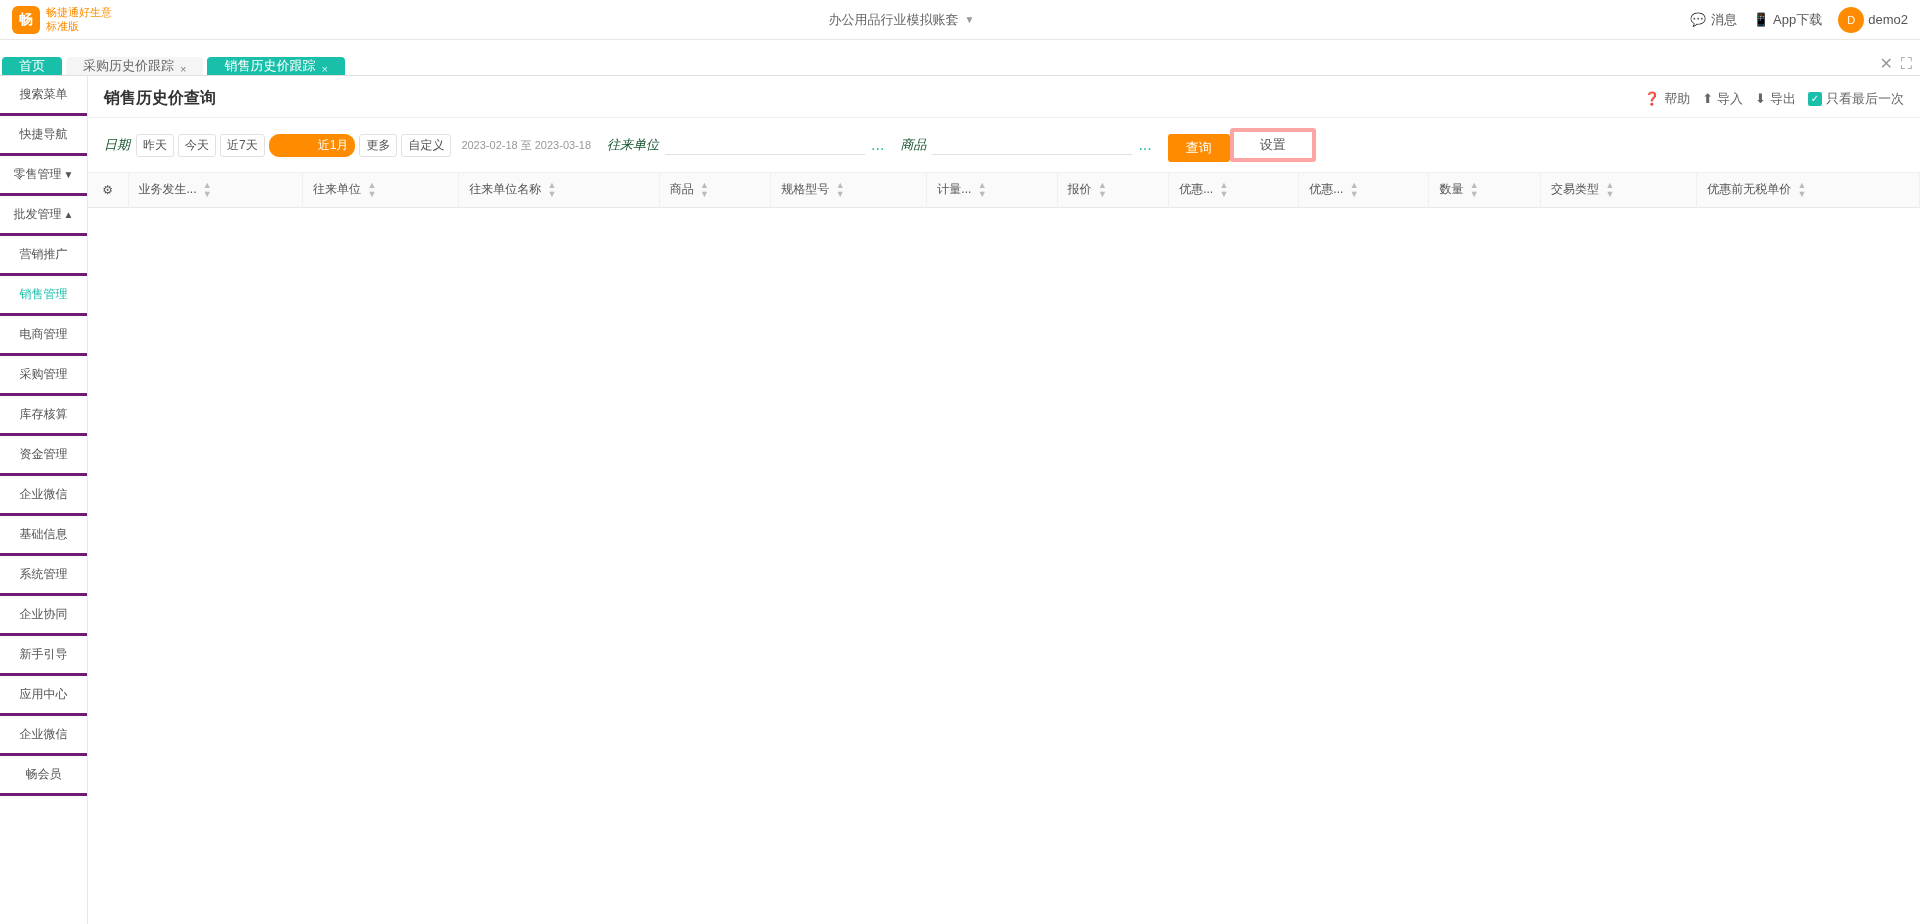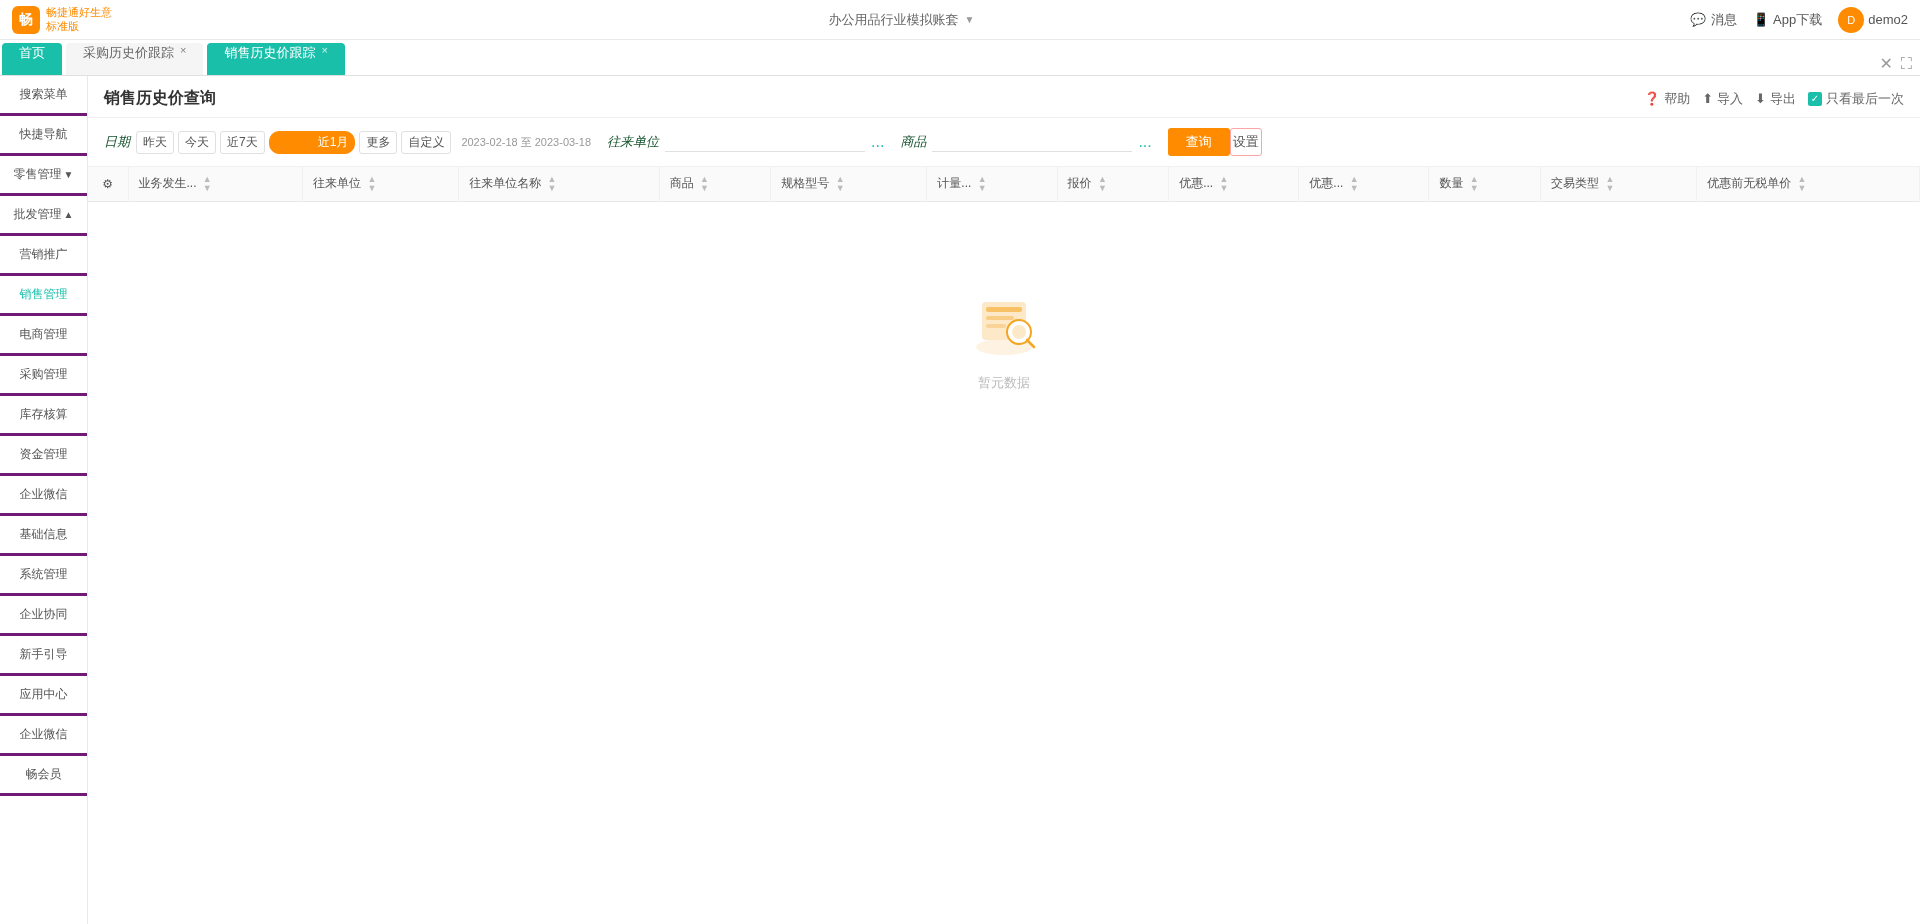--- a/index.html
+++ b/index.html
@@ -12,21 +12,21 @@
     .logo-icon { width: 28px; height: 28px; background: #ff8c00; border-radius: 6px; display: flex; align-items: center; justify-content: center; color: white; font-size: 14px; font-weight: bold; }
     .logo-text { font-size: 11px; color: #ff8c00; line-height: 1.2; }
     .top-bar-center { display: flex; align-items: center; gap: 6px; color: #666; font-size: 13px; }
     .dropdown-arrow { font-size: 10px; color: #999; }
     .top-bar-right { display: flex; align-items: center; gap: 16px; color: #555; font-size: 13px; }
     .top-right-item { display: flex; align-items: center; gap: 4px; cursor: pointer; }
     .user-avatar { width: 26px; height: 26px; border-radius: 50%; background: #ff8c00; display: flex; align-items: center; justify-content: center; color: white; font-size: 11px; }
 
     
     .tab-bar { height: 36px; background: #fff; border-bottom: 1px solid #e0e0e0; display: flex; align-items: end; padding: 0 0 0 0; flex-shrink: 0; }
-    .tab { height: 32px; padding: 0 16px; display: flex; align-items: flex-start; gap: 6px; cursor: pointer; border: 1px solid transparent; border-bottom: none; font-size: 13px; color: #666; background: #f5f5f5; border-radius: 4px 4px 0 0; margin-right: 2px; margin-left: 2px; }
+    .tab { height: 18px; padding: 0 16px; display: flex; align-items: flex-end; gap: 6px; cursor: pointer; border: 1px solid transparent; border-bottom: none; font-size: 13px; color: #666; background: #f5f5f5; border-radius: 4px 4px 0 0; margin-right: 2px; margin-left: 2px; }
     .tab.active { background: #1abfaa; color: white; border-color: #1abfaa; }
     .tab.home { background: #1abfaa; color: white; border-color: #1abfaa; }
     .tab-close { font-size: 11px; color: inherit; opacity: 0.8; cursor: pointer; }
     .tab-bar-actions { margin-left: auto; display: flex; align-items: center; gap: 8px; padding-right: 8px; padding-bottom: 2px; }
     .tab-action-btn { background: none; border: none; cursor: pointer; color: #999; font-size: 16px; }
 
     
     .main-layout { display: flex; flex: 1; overflow: hidden; }
 
     
@@ -54,21 +54,21 @@
     .filter-bar { padding: 10px 16px; border-bottom: 1px solid #f0f0f0; display: flex; align-items: center; gap: 16px; }
     .filter-group { display: flex; align-items: center; gap: 6px; }
     .filter-label { color: #14532d; font-size: 13px; white-space: nowrap; font-style: italic; }
     .date-btns { display: flex; gap: 4px; align-items: center; }
     .date-btn { padding: 2px 6px; border: 1px solid #e0e0e0; border-radius: 3px; background: #fff; cursor: pointer; font-size: 12px; color: #555; }
     .date-btn.active { background: #ff8c00; color: white; border-color: #ff8c00; border-radius: 10px; padding-left: 48px; }
     .date-range-text { font-size: 11px; color: #999; margin-left: 4px; }
     .filter-input { border: none; border-bottom: 1px solid #e0e0e0; padding: 2px 4px; font-size: 13px; color: #333; outline: none; width: 200px; }
     .filter-dots { color: #1abfaa; font-size: 16px; cursor: pointer; }
     .query-btn { background: #ff8c00; color: white; border: none; border-radius: 3px; padding: 5px 18px; font-size: 13px; cursor: pointer; }
-    .settings-btn { background: #fff; border: 1px solid #fca5a5; border-radius: 3px; padding: 4px 2px; font-size: 13px; cursor: pointer; color: #555; }
+    .settings-btn { background: #fff; border: 4px solid #fca5a5; border-radius: 3px; padding: 4px 26px; font-size: 13px; cursor: pointer; color: #555; }
     .filter-right { display: flex; flex-direction: row; align-items: flex-end; gap: 0; }
 
     
     .table-container { overflow: auto; }
     table { width: 100%; border-collapse: collapse; font-size: 12px; }
     thead tr { background: #fafafa; border-bottom: 1px solid #e8e8e8; }
     th { padding: 8px 10px; text-align: left; color: #555; font-weight: normal; border-right: 1px solid #f0f0f0; white-space: nowrap; cursor: pointer; user-select: none; }
     th:first-child { width: 40px; text-align: center; }
     th .sort-arrows { font-size: 9px; color: #bbb; display: inline-flex; flex-direction: column; margin-left: 3px; vertical-align: middle; line-height: 1; }
 
@@ -302,32 +302,17 @@
               <th>
                 <span>优惠前无税单价</span>
                 <span class="sort-arrows">▲<br>▼</span>
               </th>
             </tr>
           </thead>
           <tbody id="table-body">
           </tbody>
         </table>
 
-        <div class="empty-state">
-          <div class="empty-icon">
-            <svg width="80" height="80" viewBox="0 0 80 80" xmlns="http://www.w3.org/2000/svg">
-              <ellipse cx="40" cy="65" rx="28" ry="8" fill="#fde8c8" opacity="0.5"></ellipse>
-              <rect x="18" y="20" width="44" height="38" rx="4" fill="#fde8c8"></rect>
-              <rect x="22" y="25" width="36" height="5" rx="2" fill="#f5a623" opacity="0.6"></rect>
-              <rect x="22" y="34" width="28" height="4" rx="2" fill="#f5a623" opacity="0.4"></rect>
-              <rect x="22" y="42" width="20" height="4" rx="2" fill="#f5a623" opacity="0.3"></rect>
-              <circle cx="55" cy="50" r="12" fill="#fff" stroke="#f5a623" stroke-width="2"></circle>
-              <line x1="63" y1="58" x2="70" y2="65" stroke="#f5a623" stroke-width="2.5" stroke-linecap="round"></line>
-              <circle cx="55" cy="50" r="7" fill="#fde8c8"></circle>
-            </svg>
-          </div>
-          <div class="empty-text">暂元数据</div>
-        </div>
       </div>
 
     </div>
   </div>
 </div>
 
 </body></html>

